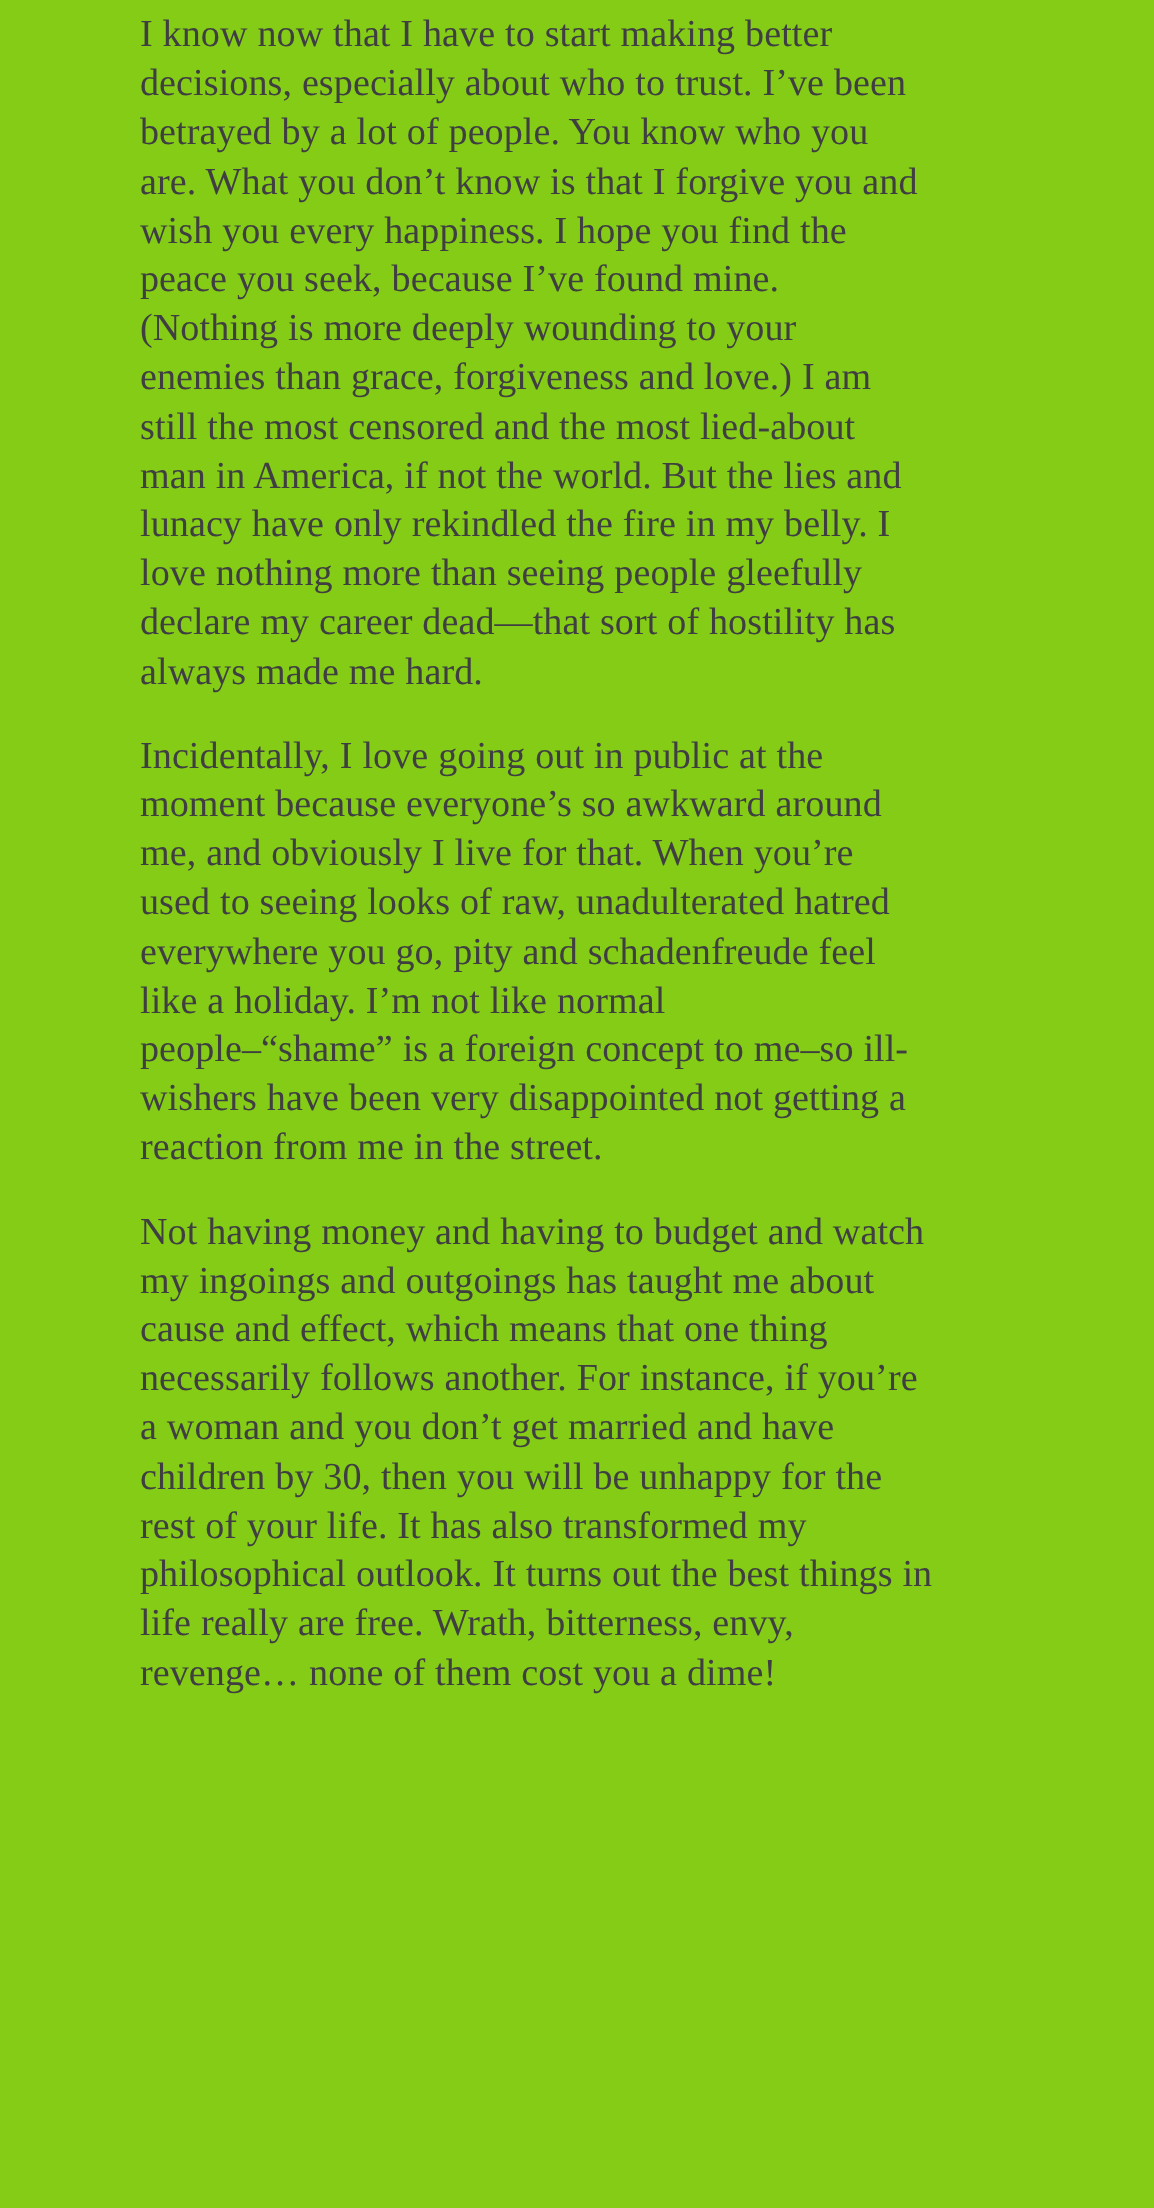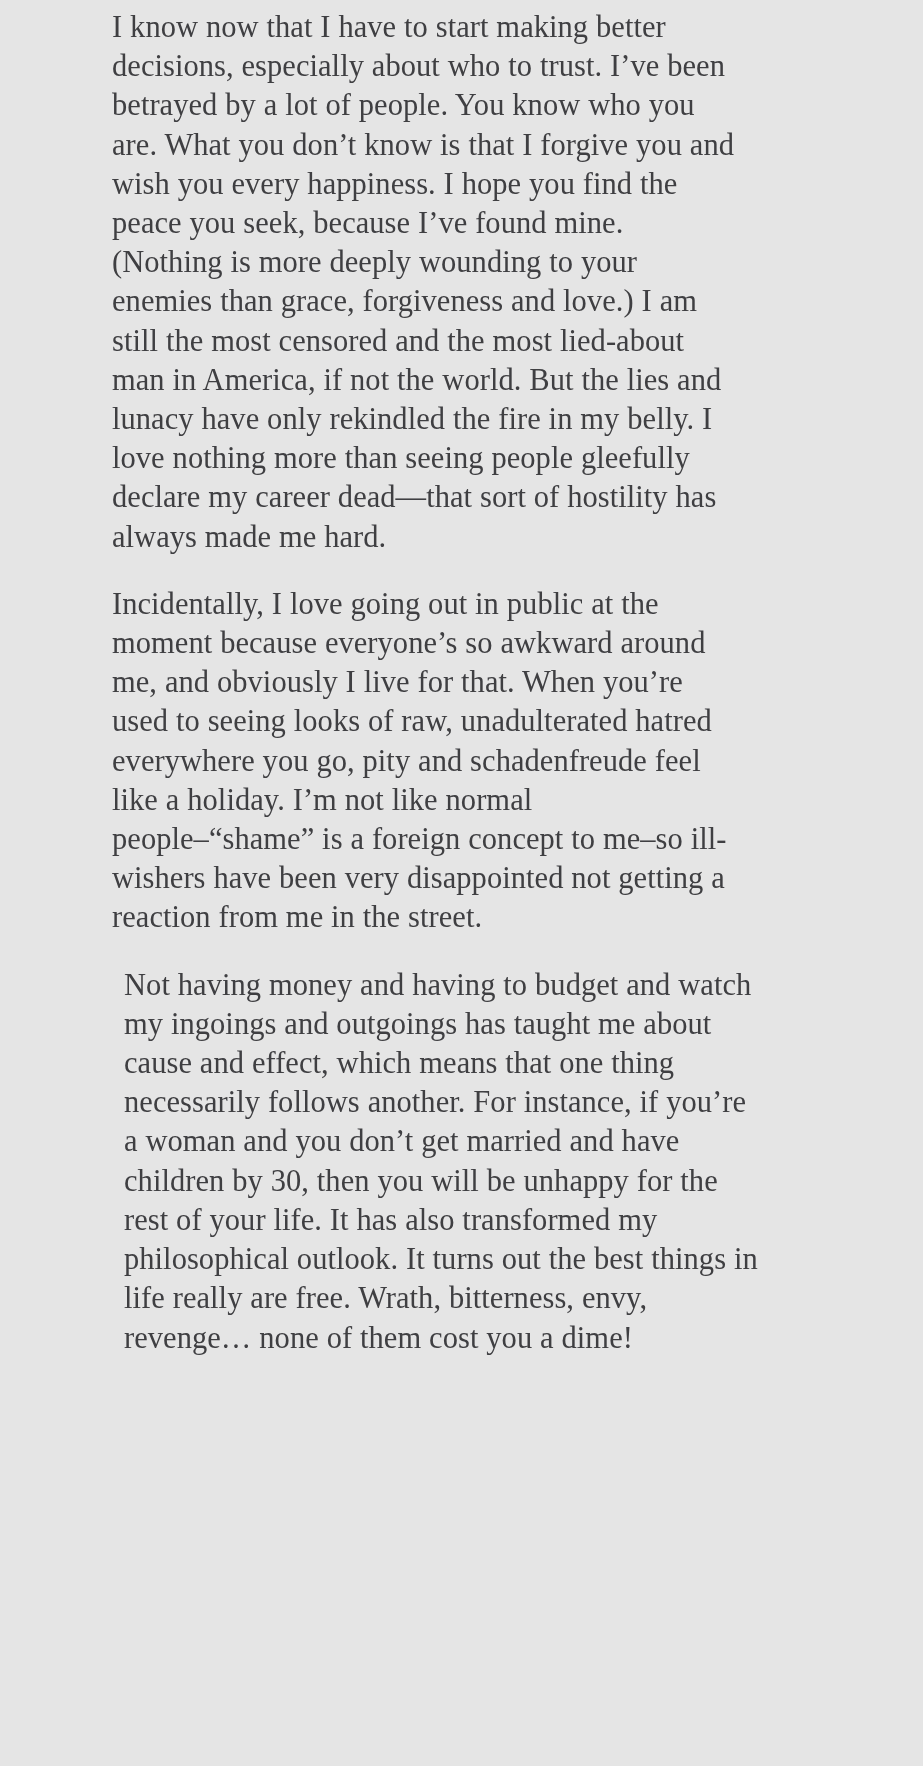--- a/index.html
+++ b/index.html
@@ -10,21 +10,21 @@
   body {
     width: 923px;
     min-height: 1766px;
     background: #ffffff;
     font-family: "Liberation Serif", "DejaVu Serif", serif;
     -webkit-font-smoothing: antialiased;
   }
   .page {
     width: 923px;
     min-height: 1766px;
-    background: #e5e5e5;
+    background: #84cc16;
     box-sizing: border-box;
     padding-top: 8px;
     position: relative;
   }
   .article-body {
     margin-left: 112px;
     width: 622px;
     box-sizing: border-box;
   }
   .article-body p {
@@ -35,21 +35,20 @@
     text-align: left;
     letter-spacing: 0.05px;
     word-spacing: 0.2px;
     font-kerning: normal;
     font-variant-ligatures: common-ligatures;
     hyphens: none;
     -webkit-hyphens: none;
   }
   .article-body p:last-child {
     margin-bottom: 0;
-    margin-left: 12px;
   }
   
   .article-body p.wide {
     width: 640px;
   }
 </style>
 </head>
 <body>
 
 <div class="page">

